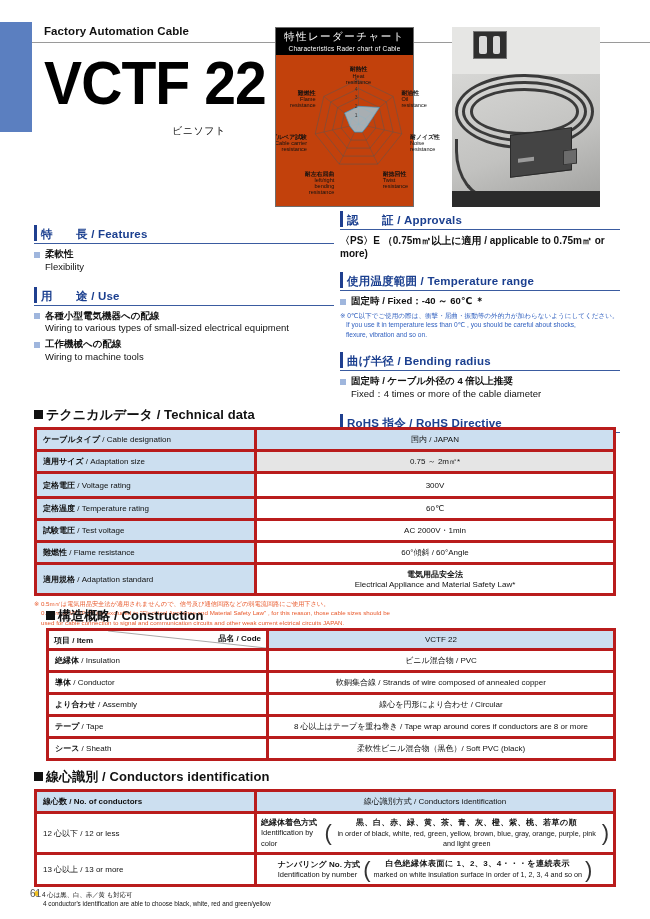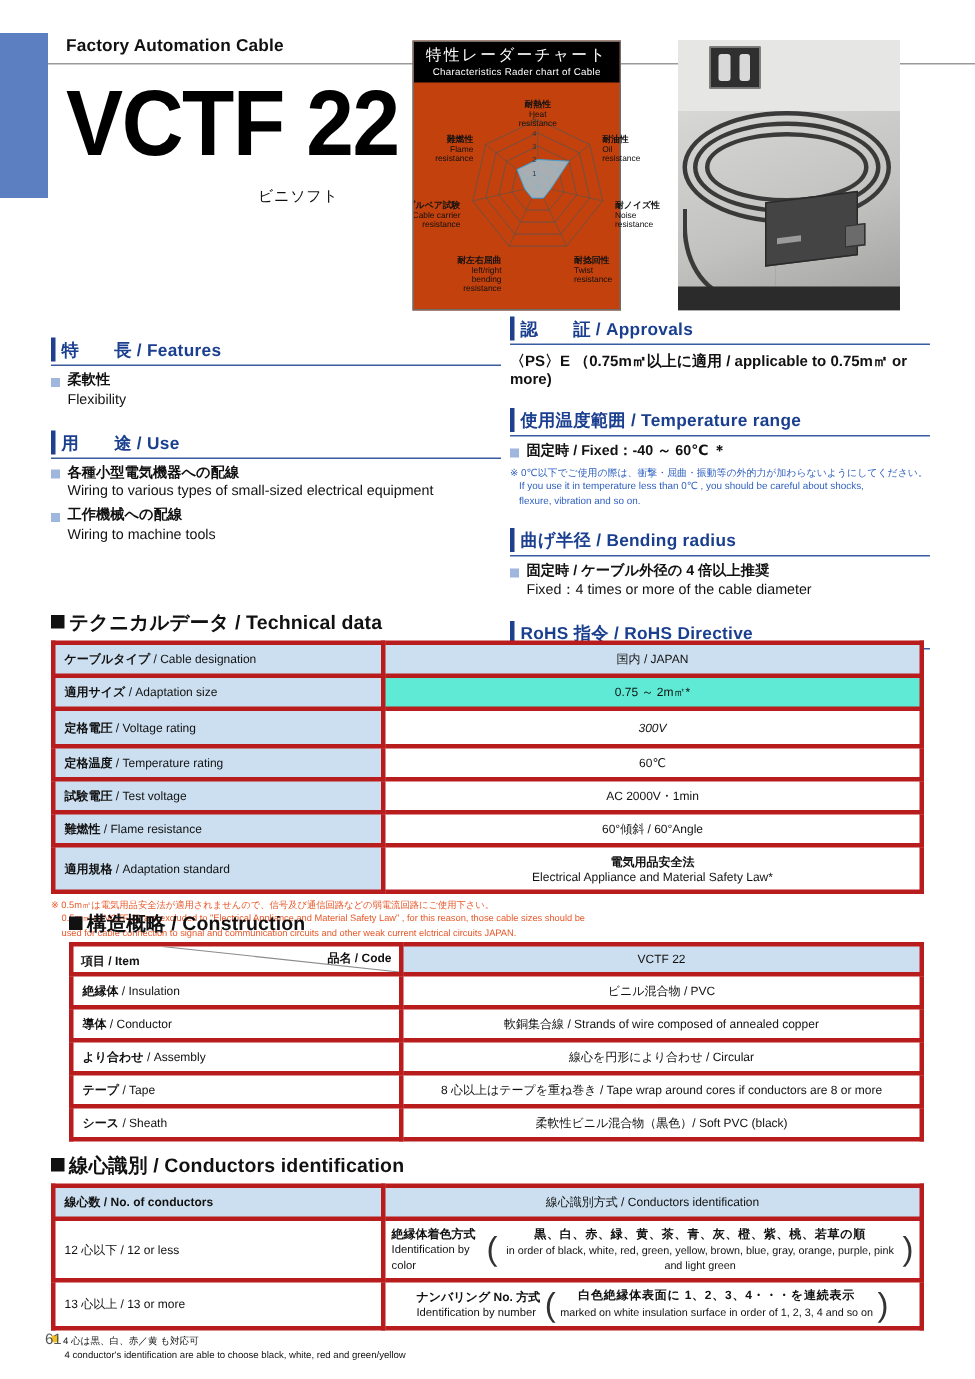--- a/index.html
+++ b/index.html
@@ -123,21 +123,21 @@
   .blk-title .sq { display:inline-block; width:9px; height:9px; background:#111; margin-right:3px; }
 
   
   .tbl-wrap { position:absolute; left:34px; width:582px; }
   table.dt { border-collapse: collapse; width: 100%; table-layout: fixed; }
   table.dt td { border: 3px solid #b91c1c; font-size: 8px; color:#111; }
   td.lbl { padding: 4px 6px; font-weight: bold; }
   td.lbl .en { font-weight: normal; }
   td.val { padding: 4px 6px; text-align:center; }
   .hdr-blue { background:#ccdff0; }
-  .row-pink { background:#5eead4; }
+  .row-pink { background:#e5e5e5; }
 
   .tbl-note { color:#e8582a; font-size:6.2px; line-height:1.5; margin-top:3px; }
   .tbl-note .ind { display:block; padding-left:7px; }
 
   
   td.diag {
     position: relative; height: 20px; padding:0;
     background: #fff;
   }
   td.diag .dline {
@@ -350,21 +350,21 @@
         <tr>
           <td class="lbl hdr-blue"><b>ケーブルタイプ</b> <span class="en">/ Cable designation</span></td>
           <td class="val hdr-blue">国内 / JAPAN</td>
         </tr>
         <tr>
           <td class="lbl hdr-blue"><b>適用サイズ</b> <span class="en">/ Adaptation size</span></td>
           <td class="val row-pink">0.75 ～ 2m㎡*</td>
         </tr>
         <tr>
           <td class="lbl hdr-blue" style="height: 22px;"><b>定格電圧</b> <span class="en">/ Voltage rating</span></td>
-          <td class="val" style="height: 25px; font-style: italic;">300V</td>
+          <td class="val" style="height: 25px;">300V</td>
         </tr>
         <tr>
           <td class="lbl hdr-blue" style="height: 22px;"><b>定格温度</b> <span class="en">/ Temperature rating</span></td>
           <td class="val" style="height: 22px;">60℃</td>
         </tr>
         <tr>
           <td class="lbl hdr-blue" style="height: 22px;"><b>試験電圧</b> <span class="en">/ Test voltage</span></td>
           <td class="val" style="height: 22px;">AC 2000V・1min</td>
         </tr>
         <tr>

